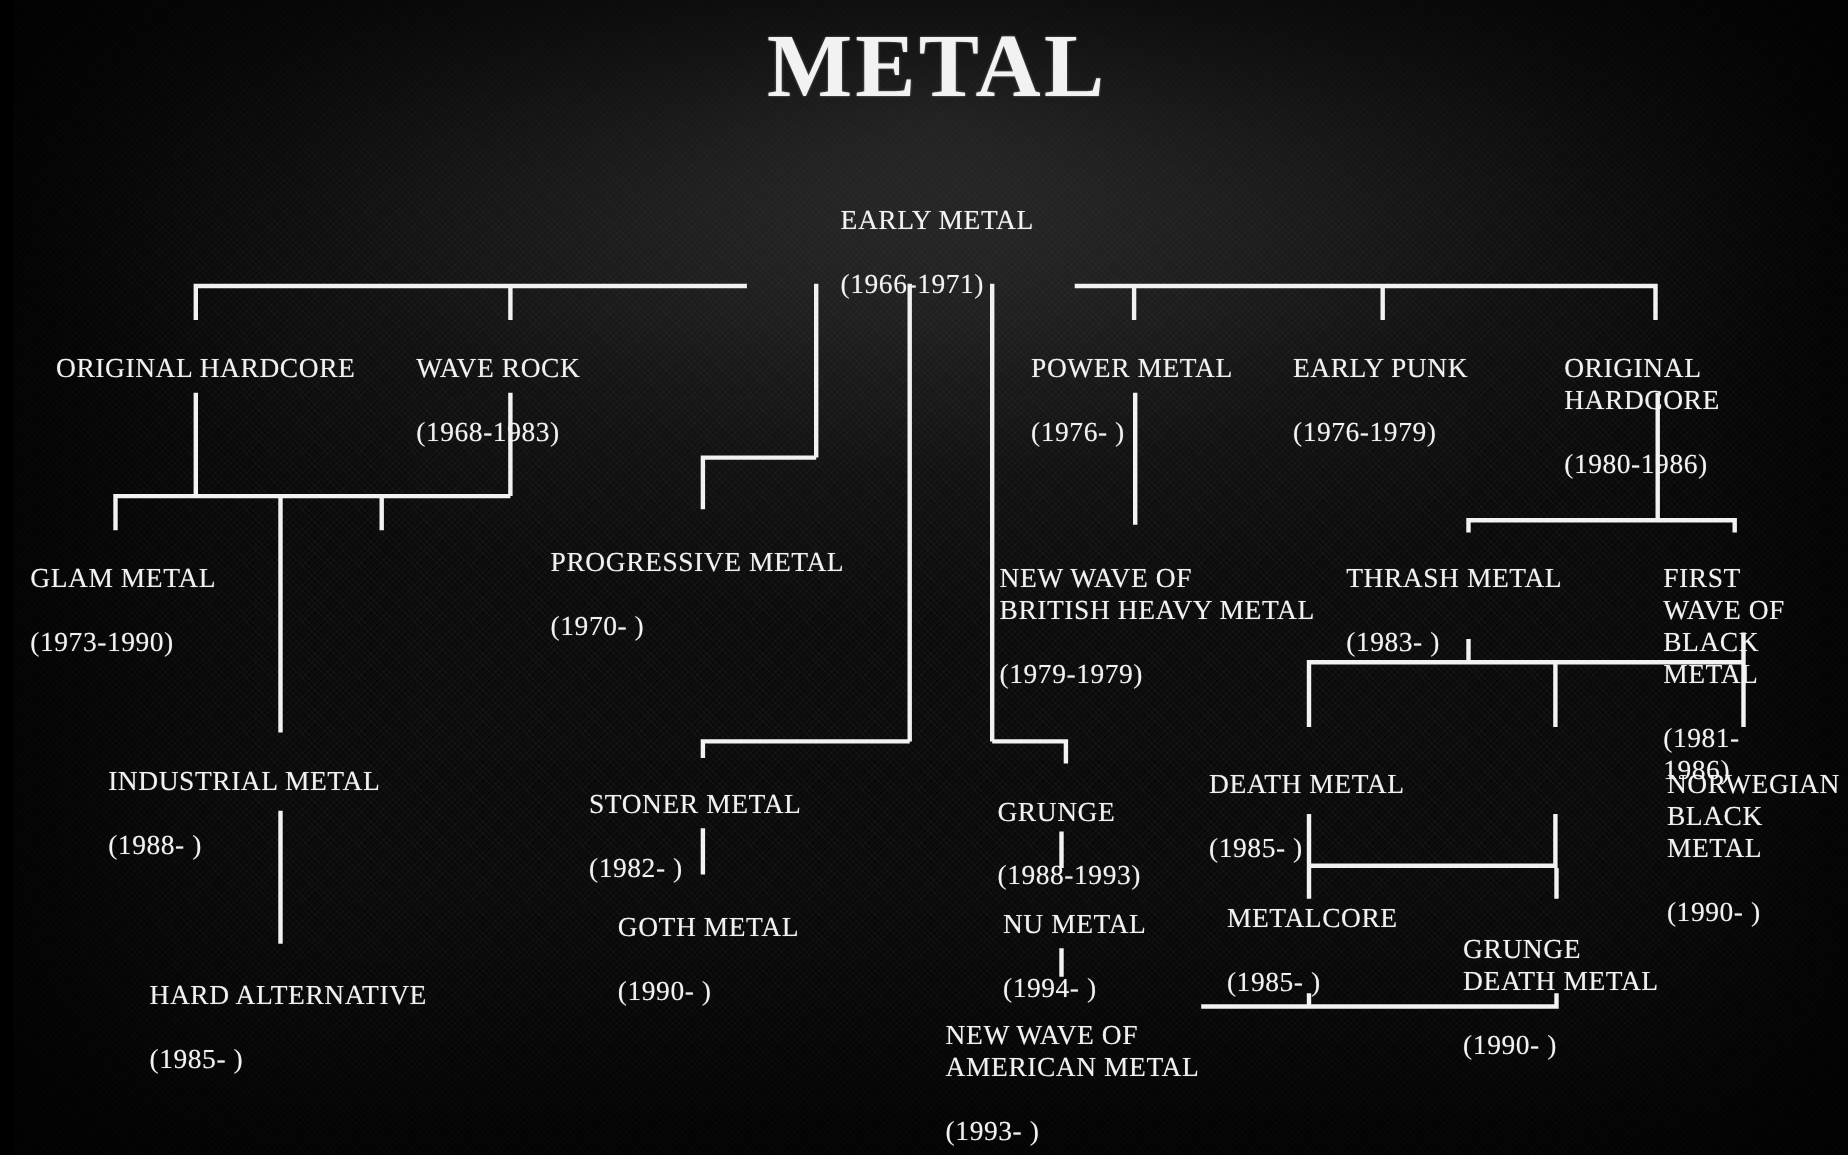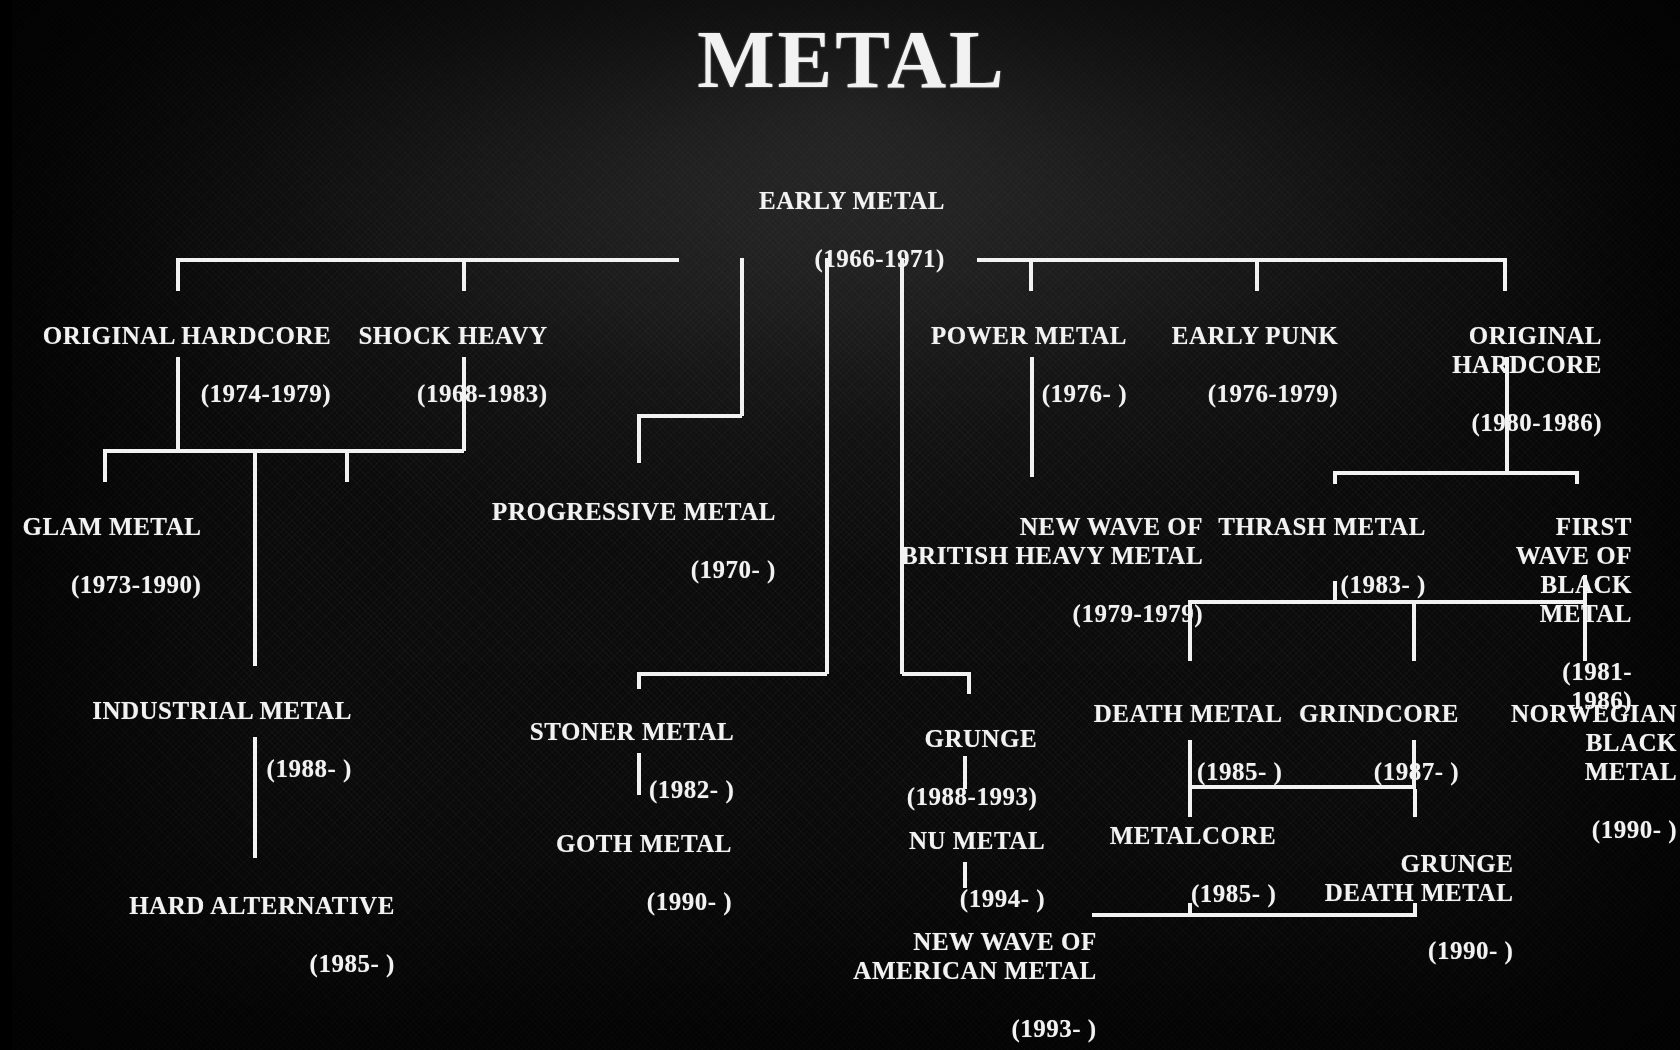--- a/index.html
+++ b/index.html
@@ -24,24 +24,24 @@
     font-size:82px;
     line-height:84px;
     font-weight:bold;
     letter-spacing:3px;
     white-space:nowrap;
     text-shadow:0 0 2px rgba(255,255,255,.45);
   }
   .node{
     position:absolute;
     transform:translateX(-50%);
-    text-align:right;
+    text-align:left;
     font-size:25px;
     line-height:29px;
-    font-weight:bold;
+    font-weight:normal;
     letter-spacing:.5px;
     white-space:pre-line;
     text-shadow:0 0 1px rgba(255,255,255,.4);
   }
   .node .lbl, .node .dates{white-space:pre-line;}
   svg.connectors{position:absolute;left:0;top:0;}
 </style>
 </head>
 <body>
 
@@ -70,25 +70,24 @@
 
   <div class="title">METAL</div>
 
   <div class="node" style="left:840px;top:157px">
     <div class="lbl">EARLY METAL</div>
     <div class="dates">(1966-1971)</div>
   </div>
 
   <div class="node" style="left:175px;top:292px">
     <div class="lbl">ORIGINAL HARDCORE</div>
-    <div class="dates">(1974-1979)</div>
   </div>
 
   <div class="node" style="left:441px;top:292px">
-    <div class="lbl">SHOCK HEAVY</div>
+    <div class="lbl">WAVE ROCK</div>
     <div class="dates">(1968-1983)</div>
   </div>
 
   <div class="node" style="left:1017px;top:292px">
     <div class="lbl">POWER METAL</div>
     <div class="dates">(1976- )</div>
   </div>
 
   <div class="node" style="left:1243px;top:292px">
     <div class="lbl">EARLY PUNK</div>
@@ -141,24 +140,20 @@
   <div class="node" style="left:960px;top:695px">
     <div class="lbl">GRUNGE</div>
     <div class="dates">(1988-1993)</div>
   </div>
 
   <div class="node" style="left:1176px;top:670px">
     <div class="lbl">DEATH METAL</div>
     <div class="dates">(1985- )</div>
   </div>
 
-  <div class="node" style="left:1367px;top:670px">
-    <div class="lbl">GRINDCORE</div>
-    <div class="dates">(1987- )</div>
-  </div>
 
   <div class="node" style="left:1582px;top:670px">
     <div class="lbl">NORWEGIAN
 BLACK METAL</div>
     <div class="dates">(1990- )</div>
   </div>
 
   <div class="node" style="left:632px;top:800px">
     <div class="lbl">GOTH METAL</div>
     <div class="dates">(1990- )</div>

